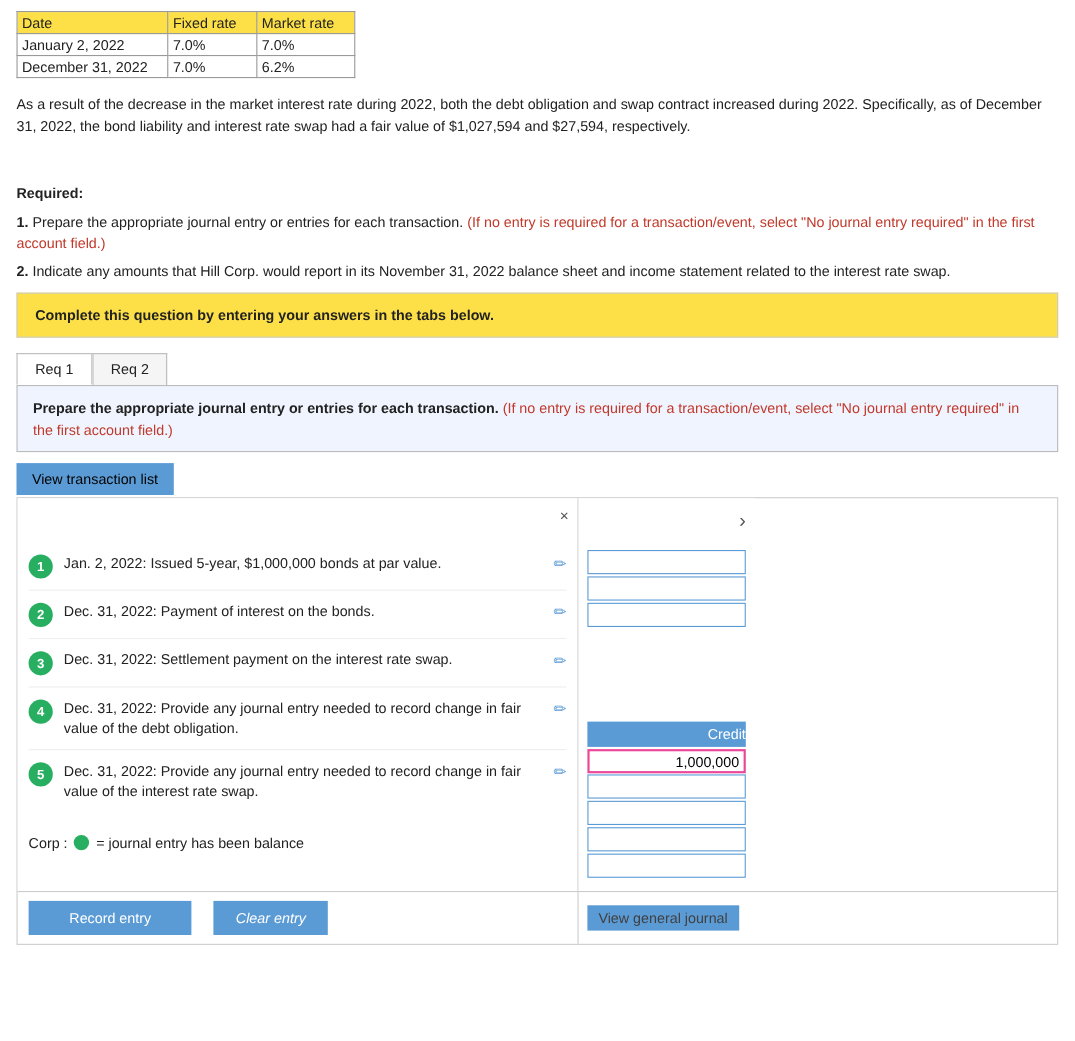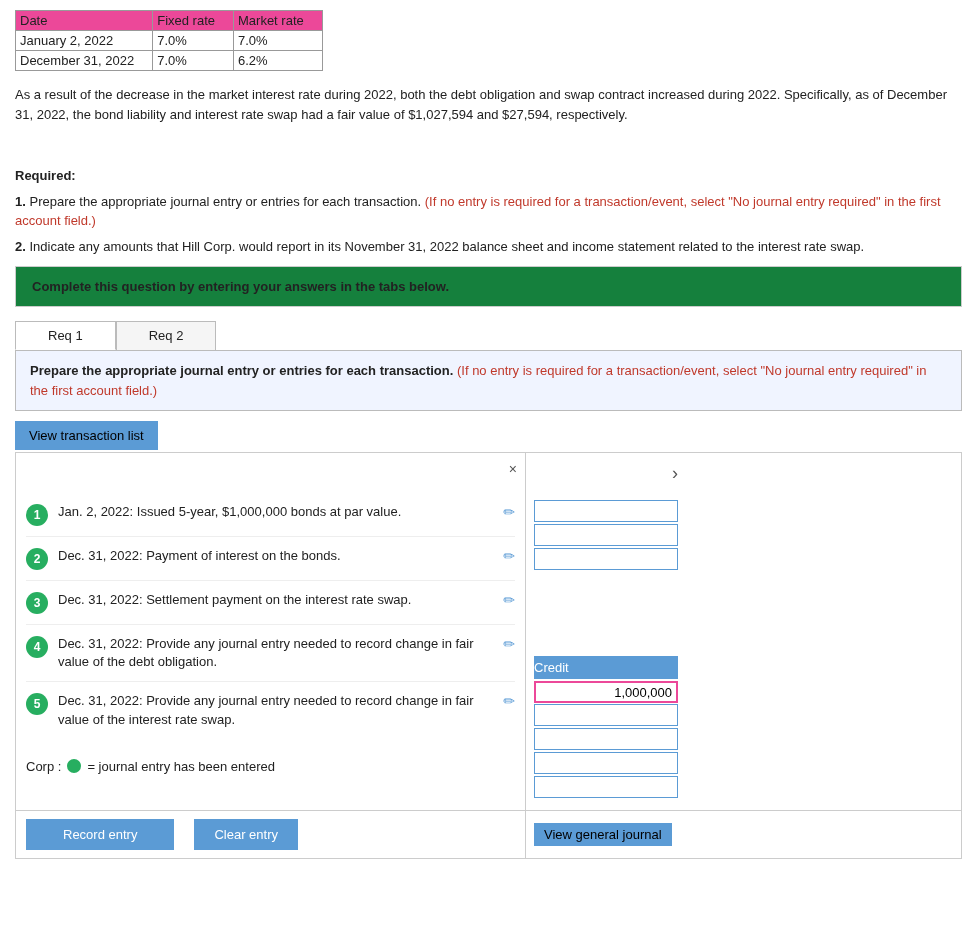--- a/index.html
+++ b/index.html
@@ -18,21 +18,21 @@
       margin-bottom: 14px;
       font-size: 13px;
     }
     .rate-table th, .rate-table td {
       border: 1px solid #999;
       padding: 2px 18px 2px 4px;
       text-align: left;
     }
     .rate-table th {
       font-weight: normal;
-      background: #ec4899;
+      background: #fde047;
     }
 
     
     .body-text {
       font-size: 13px;
       line-height: 1.5;
       margin-bottom: 12px;
     }
 
     .required-section {
@@ -41,36 +41,36 @@
     }
     .required-section p {
       margin-bottom: 6px;
       line-height: 1.5;
     }
     .bold { font-weight: bold; }
     .orange-text { color: #c0392b; }
 
     
     .complete-box {
-      background: #15803d;
+      background: #fde047;
       border: 1px solid #ccc;
       padding: 12px 16px;
       margin-bottom: 14px;
       font-weight: bold;
       font-size: 13px;
     }
 
     
     .tabs-container {
       display: flex;
       margin-bottom: 0;
     }
     .tab {
       border: 1px solid #bbb;
-      padding: 6px 32px;
+      padding: 6px 16px;
       cursor: pointer;
       background: #f5f5f5;
       font-size: 13px;
       border-bottom: none;
     }
     .tab.active {
       background: #fff;
       border-bottom: 1px solid #fff;
       z-index: 2;
     }
@@ -186,20 +186,21 @@
       cursor: pointer;
       margin-right: 10px;
     }
     .btn-clear {
       background: #5b9bd5;
       color: #fff;
       border: none;
       padding: 8px 20px;
       font-size: 13px;
       cursor: pointer;
+      font-style: italic;
     }
 
     
     .right-panel {
       width: 160px;
       background: #fff;
       display: flex;
       flex-direction: column;
       align-items: flex-end;
       padding: 10px 8px;
@@ -215,21 +216,21 @@
     }
 
     .credit-section {
       width: 100%;
       margin-top: 80px;
     }
 
     .credit-header {
       background: #5b9bd5;
       color: #fff;
-      text-align: left;
+      text-align: right;
       padding: 4px 0;
       font-size: 13px;
       margin-bottom: 2px;
     }
 
     .credit-input {
       width: 100%;
       border: 1px solid #5b9bd5;
       padding: 3px 4px;
       font-size: 13px;
@@ -242,21 +243,21 @@
       border: 2px solid #ec4899;
       padding: 3px 4px;
       font-size: 13px;
       margin-bottom: 1px;
       height: 22px;
       text-align: right;
     }
 
     .btn-view-journal {
       background: #5b9bd5;
-      color: #000000;
+      color: #404040;
       border: none;
       padding: 4px 10px;
       font-size: 13px;
       cursor: pointer;
       white-space: nowrap;
     }
 
     
     .main-wrapper {
       border: 1px solid #ccc;
@@ -380,21 +381,21 @@
           <div class="transaction-item">
             <div class="circle-num">5</div>
             <div class="transaction-text">Dec. 31, 2022: Provide any journal entry needed to record change in fair value of the interest rate swap.</div>
             <span class="pencil-icon">✏</span>
           </div>
         </div>
 
       <div class="note-row">
         <span>Corp :</span>
         <span class="note-circle"></span>
-        <span>= journal entry has been entered</span>
+        <span>= journal entry has been balance</span>
       </div>
     </div>
 
     <div class="right-panel">
       <span class="chevron-right">›</span>
 
       <div style="width:100%; margin-top: 10px; margin-bottom: 4px;">
         <input class="credit-input" type="text" value="" style="border: 1px solid rgb(91, 155, 213); width: 100%; height: 22px; margin-bottom: 2px;">
         <input class="credit-input" type="text" value="" style="border: 1px solid rgb(91, 155, 213); width: 100%; height: 22px; margin-bottom: 2px;">
         <input class="credit-input" type="text" value="" style="border: 1px solid rgb(91, 155, 213); width: 100%; height: 22px; margin-bottom: 2px;">

